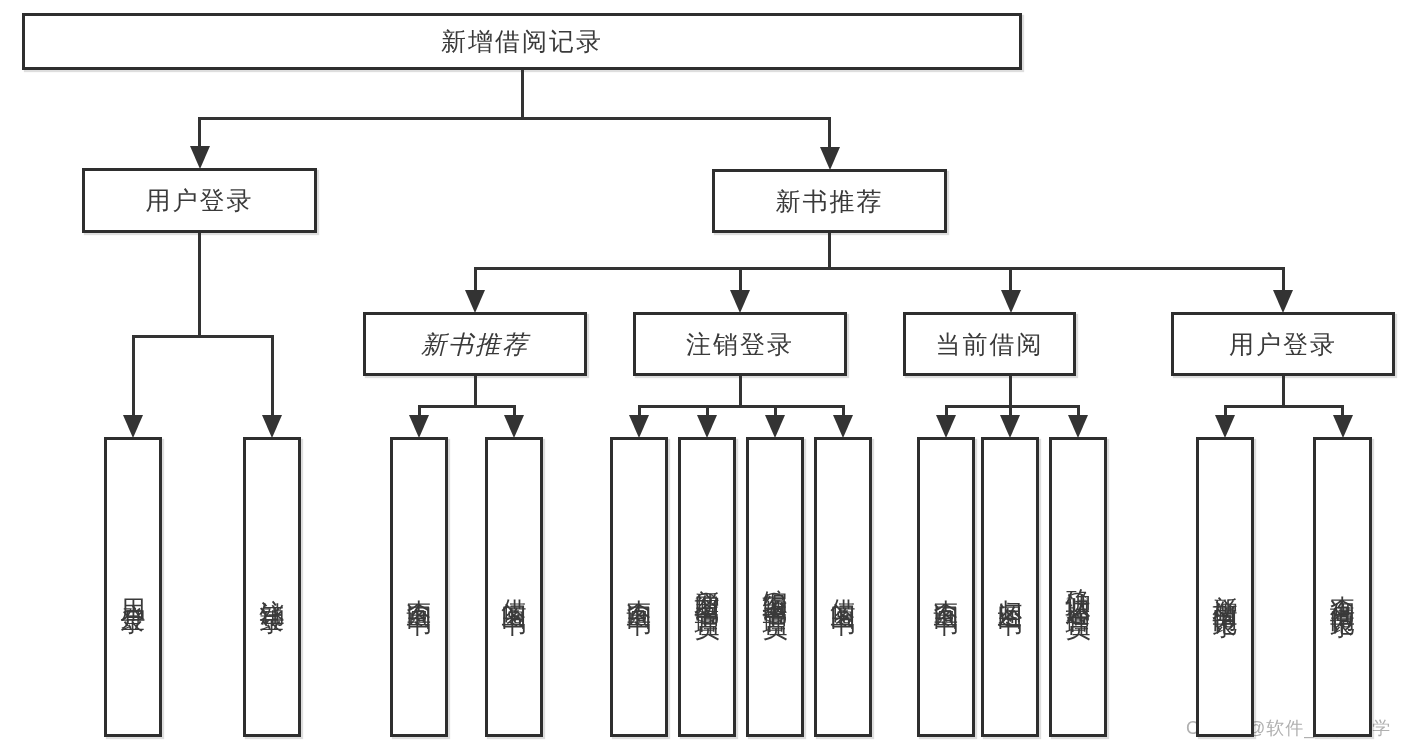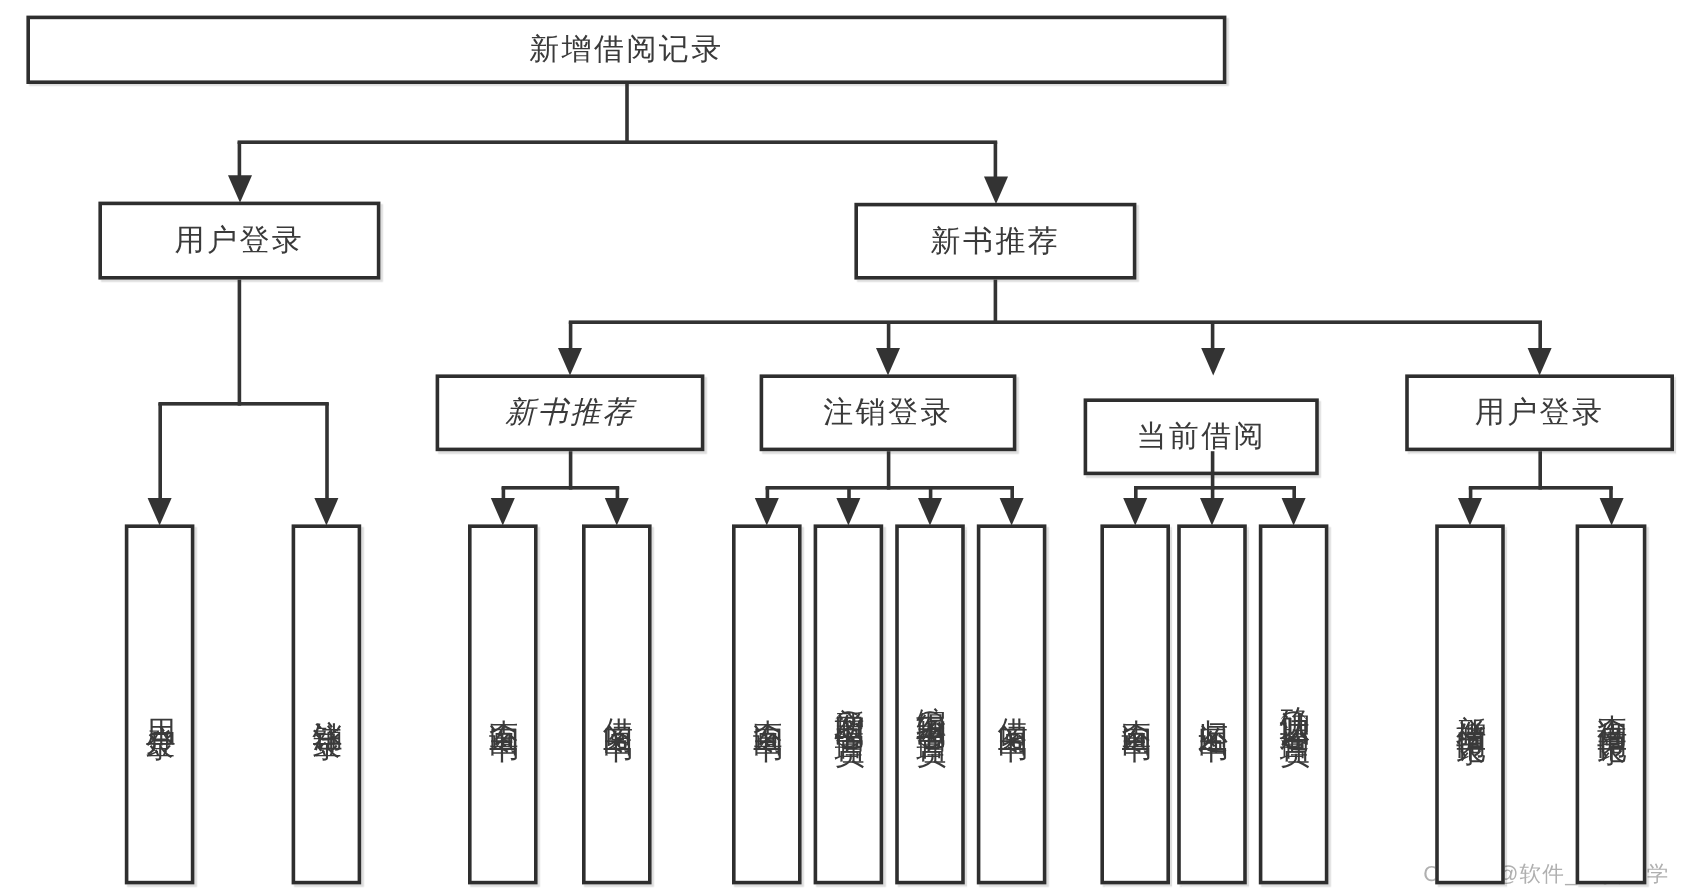--- a/index.html
+++ b/index.html
@@ -75,21 +75,21 @@
     </div>
     <div class="box h" style="left: 712px; top: 169px; width: 235px; height: 64px;">
       <span class="lbl">新书推荐</span>
     </div>
     <div class="box h" style="left: 363px; top: 312px; width: 224px; height: 64px; font-style: italic;">
       <span class="lbl">新书推荐</span>
     </div>
     <div class="box h" style="left: 633px; top: 312px; width: 214px; height: 64px;">
       <span class="lbl">注销登录</span>
     </div>
-    <div class="box h" style="left: 903px; top: 312px; width: 196px; height: 64px; margin-top: 20px;">
+    <div class="box h" style="left: 903px; top: 312px; width: 173px; height: 64px;">
       <span class="lbl">当前借阅</span>
     </div>
     <div class="box h" style="left: 1171px; top: 312px; width: 224px; height: 64px;">
       <span class="lbl">用户登录</span>
     </div>
     <div class="box v" style="left: 104px; top: 437px; width: 58px; height: 300px;">
       <span class="lbl">用户登录</span>
     </div>
     <div class="box v" style="left: 243px; top: 437px; width: 58px; height: 300px;">
       <span class="lbl">注销登录</span>

